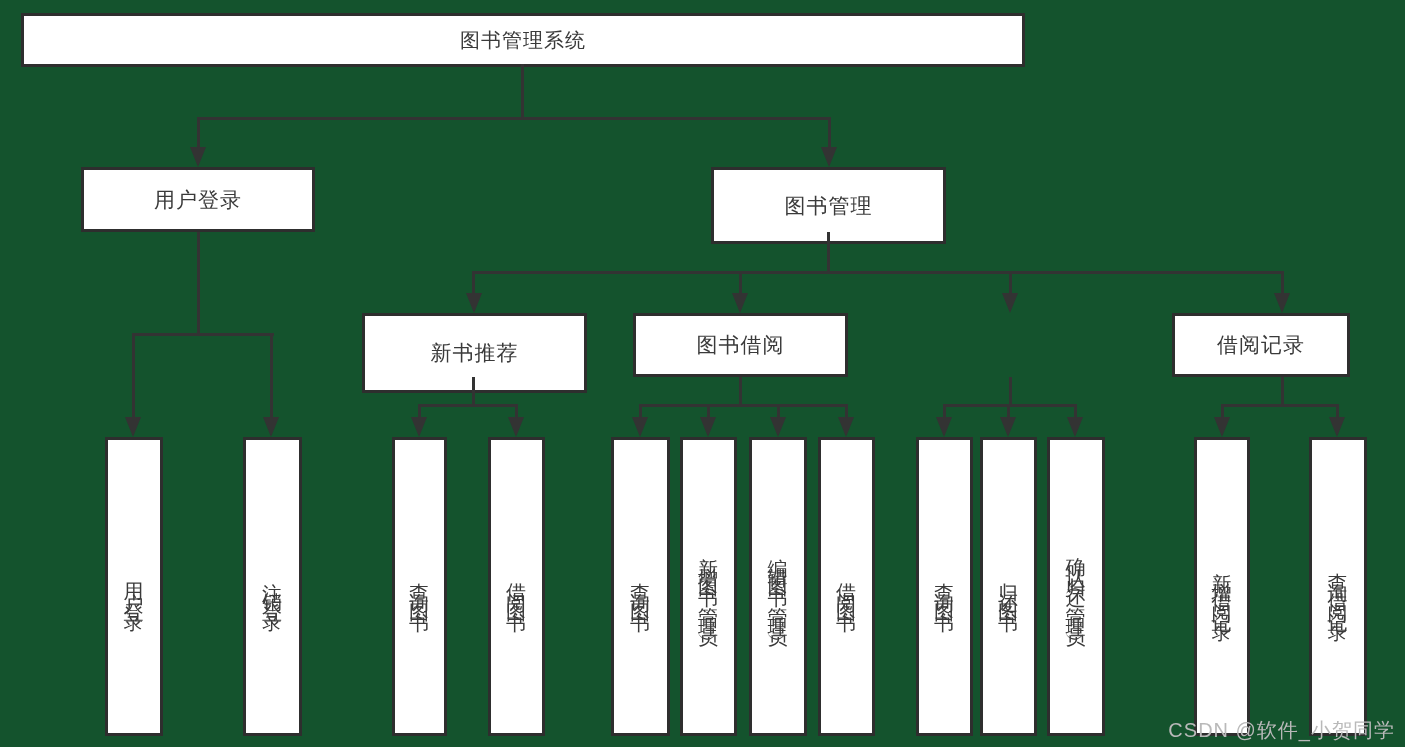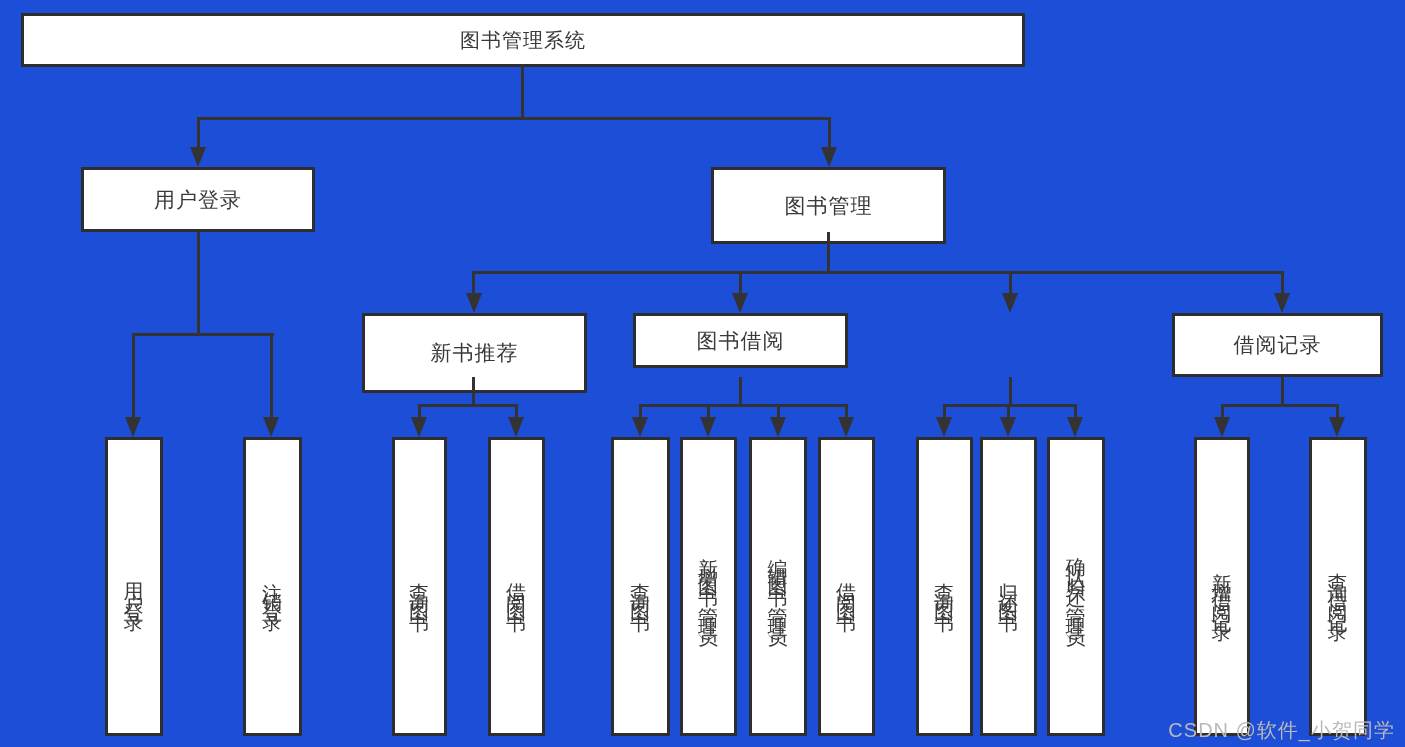--- a/index.html
+++ b/index.html
@@ -1,18 +1,18 @@
 <!DOCTYPE html>
 <html><head>
 <meta charset="utf-8">
 <style>
   html,body{margin:0;padding:0;background:#ffffff;}
   *{box-sizing:border-box;}
   #stage{
-    position:relative;width:1405px;height:747px;background:#1d4ed8;overflow:hidden;
+    position:relative;width:1405px;height:747px;background:#14532d;overflow:hidden;
     font-family:"Liberation Sans","DejaVu Sans",sans-serif;color:#3a3a3a;
   }
   .box{
     position:absolute;border:3px solid #2e2e2e;background:#ffffff;
     display:flex;align-items:center;justify-content:center;
     font-size:21px;letter-spacing:1px;color:#3a3a3a;text-align:center;
   }
   .vbox{
     position:absolute;border:3px solid #2e2e2e;background:#ffffff;
     display:flex;align-items:center;justify-content:center;
@@ -71,24 +71,24 @@
   <div class="v" style="left:739px;top:271px;height:25px;"></div>
   <div class="arr" style="left:732px;top:293px;"></div>
   <div class="v" style="left:1009px;top:271px;height:25px;"></div>
   <div class="arr" style="left:1002px;top:293px;"></div>
   <div class="v" style="left:1281px;top:271px;height:25px;"></div>
   <div class="arr" style="left:1274px;top:293px;"></div>
 
   <div class="box" style="left:362px;top:313px;width:225px;height:80px;">
     <span>新书推荐</span>
   </div>
-  <div class="box" style="left:633px;top:313px;width:215px;height:55px;">
+  <div class="box" style="left:633px;top:313px;width:215px;height:64px;">
     <span>图书借阅</span>
   </div>
-  <div class="box" style="left:1172px;top:313px;width:211px;height:64px;">
+  <div class="box" style="left:1172px;top:313px;width:178px;height:64px;">
     <span>借阅记录</span>
   </div>
 
   <div class="v" style="left:472px;top:377px;height:30px;"></div>
   <div class="h" style="left:418px;top:404px;width:100px;"></div>
   <div class="v" style="left:418px;top:404px;height:16px;"></div>
   <div class="arr" style="left:411px;top:417px;"></div>
   <div class="v" style="left:515px;top:404px;height:16px;"></div>
   <div class="arr" style="left:508px;top:417px;"></div>
 

